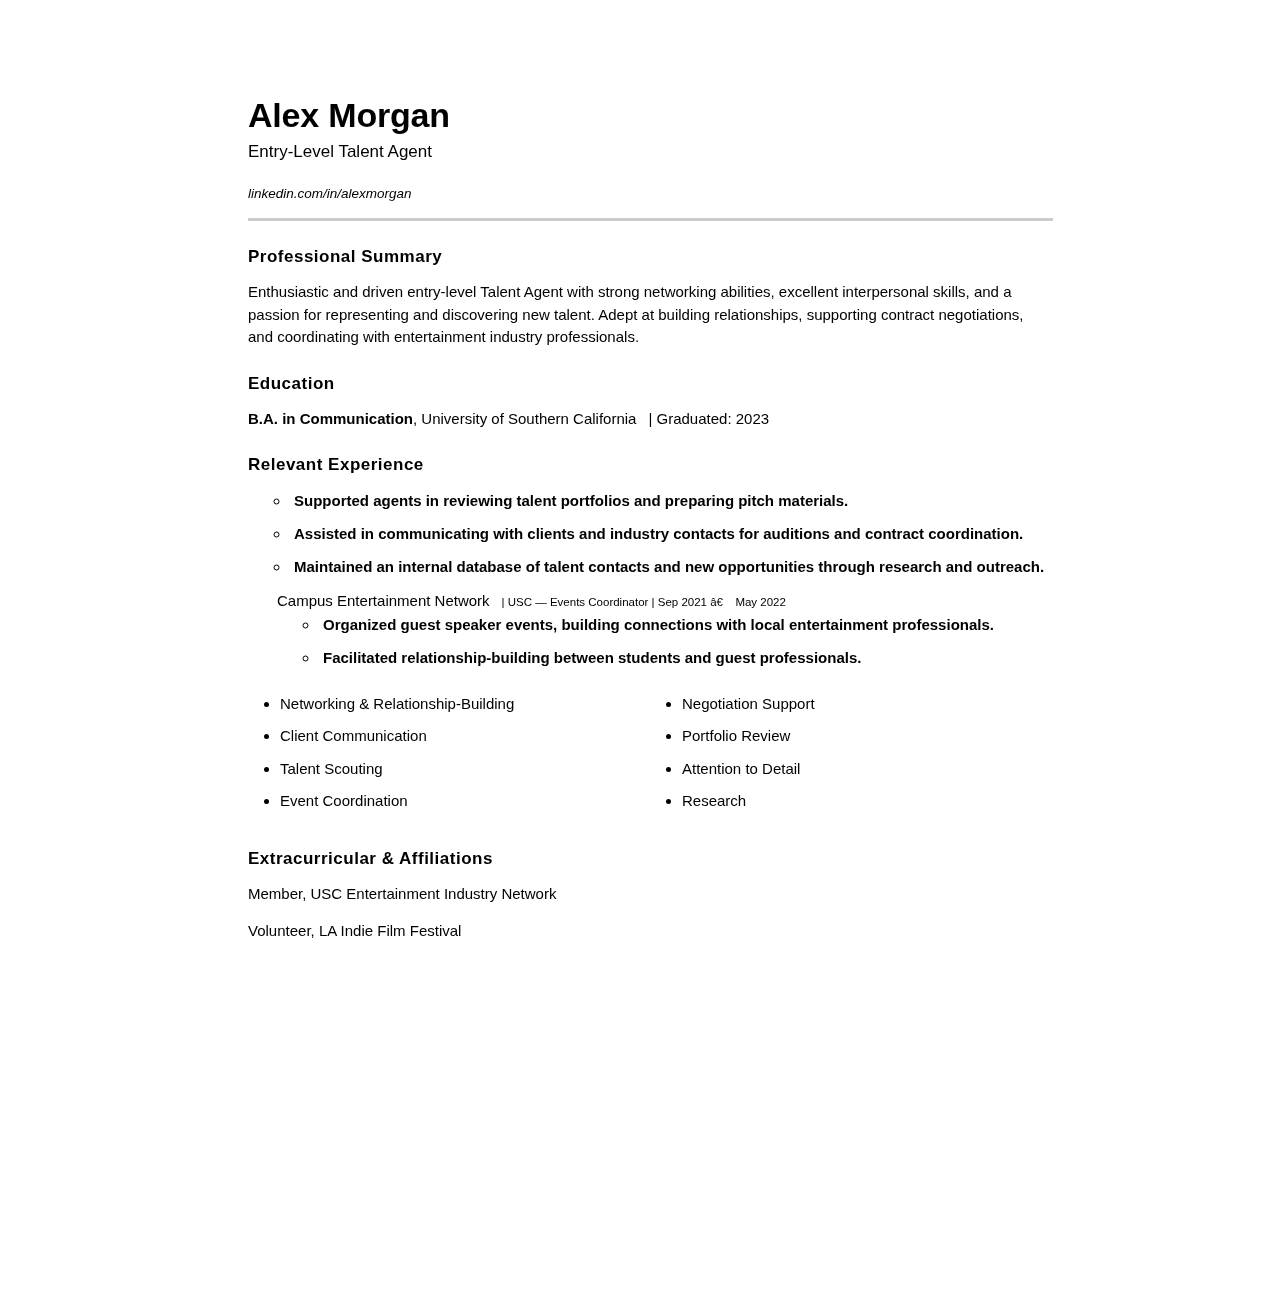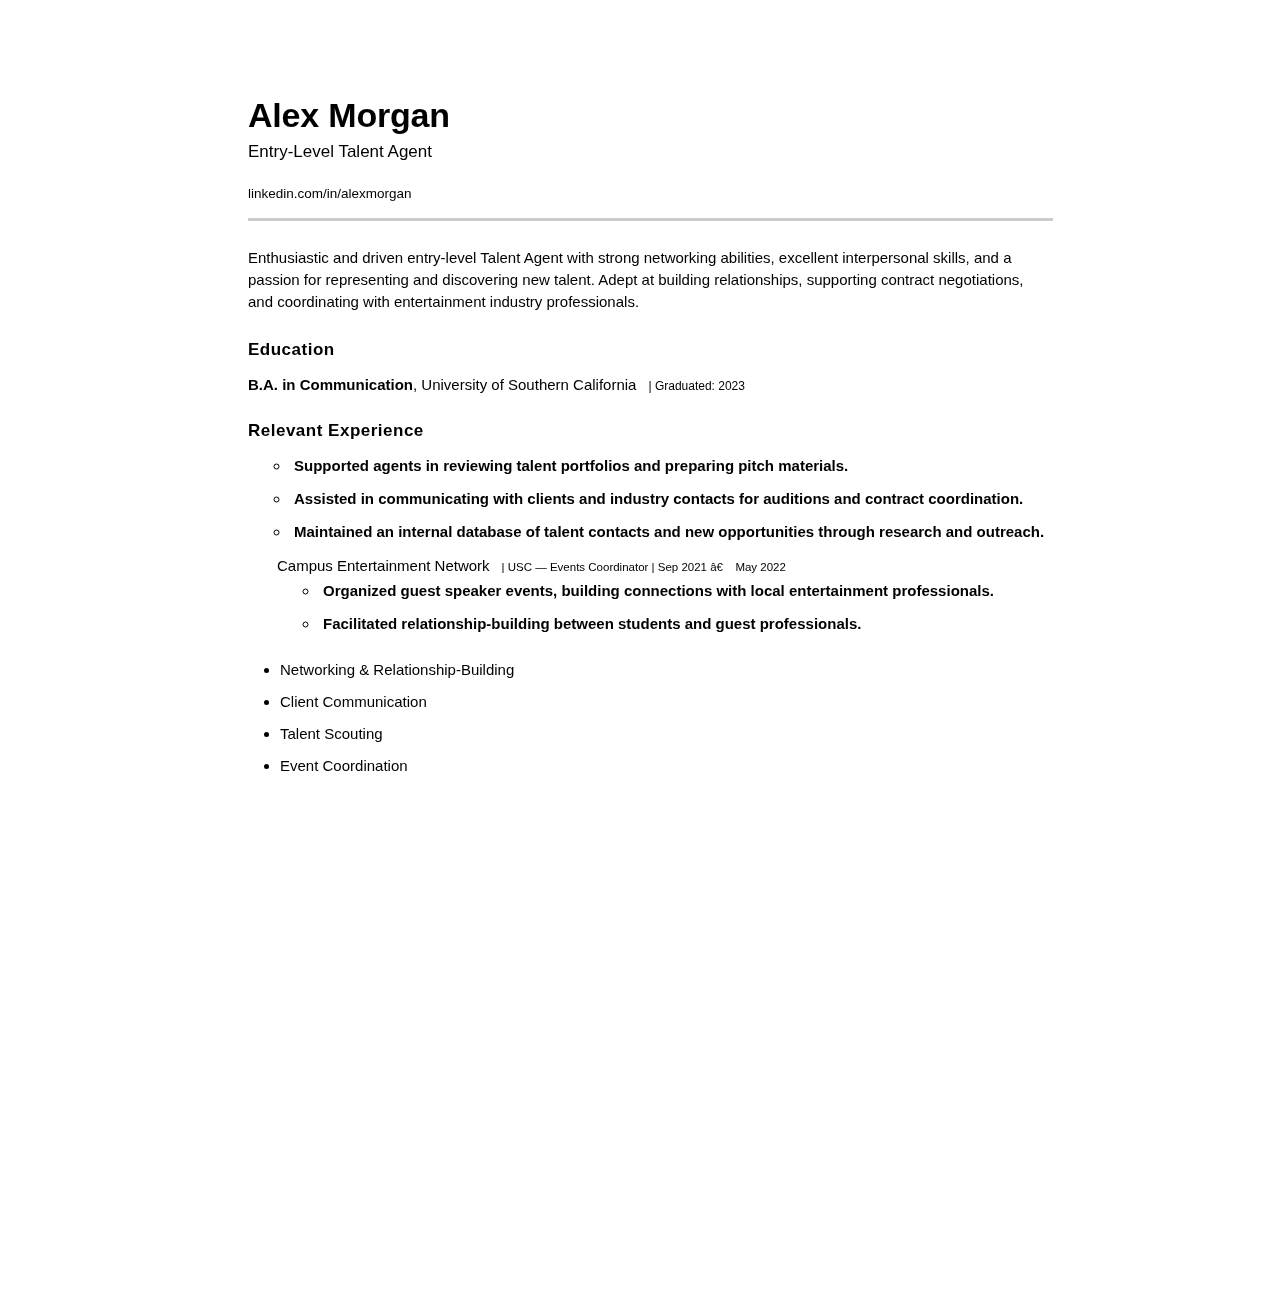--- a/index.html
+++ b/index.html
@@ -41,20 +41,21 @@
     line-height: 1.45;
     margin: 0;
   }
   .contact-sep {
     padding: 0 5px;
   }
   .contact-secondary {
     font-size: 13.5px;
     line-height: 1.45;
     margin: 0;
+    font-style: italic;
   }
   .divider {
     margin: 14px 0 0 0;
     height: 3px;
     background: #cccccc;
     width: 805px;
   }
 
   
   .section {
@@ -77,21 +78,21 @@
   
   .edu-line {
     font-size: 15px;
     line-height: 1.4;
     margin: 0;
   }
   .edu-degree {
     font-weight: bold;
   }
   .edu-meta {
-    font-size: 12px;
+    font-size: 15px;
     padding-left: 12px;
   }
 
   
   .exp-entry {
     margin-bottom: 2px;
   }
   .exp-entry + .exp-entry {
     margin-top: 14px;
     margin-left: 29px;
@@ -168,20 +169,21 @@
     <div class="job-title">Entry-Level Talent Agent</div>
 
     <div class="contact-secondary">
       <span>linkedin.com/in/alexmorgan</span>
     </div>
 
     <div class="divider"></div>
   </div>
 
   <div class="section">
+    <h2 class="section-heading">Professional Summary</h2>
     <p class="summary-text">Enthusiastic and driven entry-level Talent Agent with strong networking abilities, excellent interpersonal skills, and a passion for representing and discovering new talent. Adept at building relationships, supporting contract negotiations, and coordinating with entertainment industry professionals.</p>
   </div>
 
   <div class="section">
     <h2 class="section-heading">Education</h2>
     <p class="edu-line"><span class="edu-degree">B.A. in Communication</span><span>, University of Southern California</span><span class="edu-meta">| Graduated: 2023</span></p>
   </div>
 
   <div class="section">
     <h2 class="section-heading">Relevant Experience</h2>
@@ -206,17 +208,30 @@
   <div class="section">
     <div class="skills-wrap">
       <div class="skills-col">
         <ul>
           <li>Networking &amp; Relationship-Building</li>
           <li>Client Communication</li>
           <li>Talent Scouting</li>
           <li>Event Coordination</li>
         </ul>
       </div>
-    </div>
-  </div>
-
+      <div class="skills-col">
+        <ul>
+          <li>Negotiation Support</li>
+          <li>Portfolio Review</li>
+          <li>Attention to Detail</li>
+          <li>Research</li>
+        </ul>
+      </div>
+    </div>
+  </div>
+
+  <div class="section" style="margin-top:38px;">
+    <h2 class="section-heading">Extracurricular &amp; Affiliations</h2>
+    <p class="affil-line">Member, USC Entertainment Industry Network</p>
+    <p class="affil-line">Volunteer, LA Indie Film Festival</p>
+  </div>
 
 </div>
 
 </body></html>

